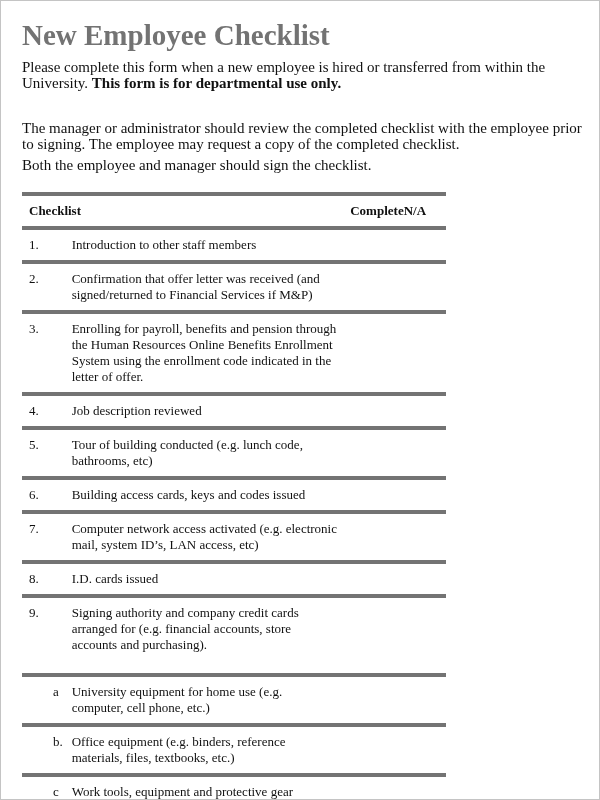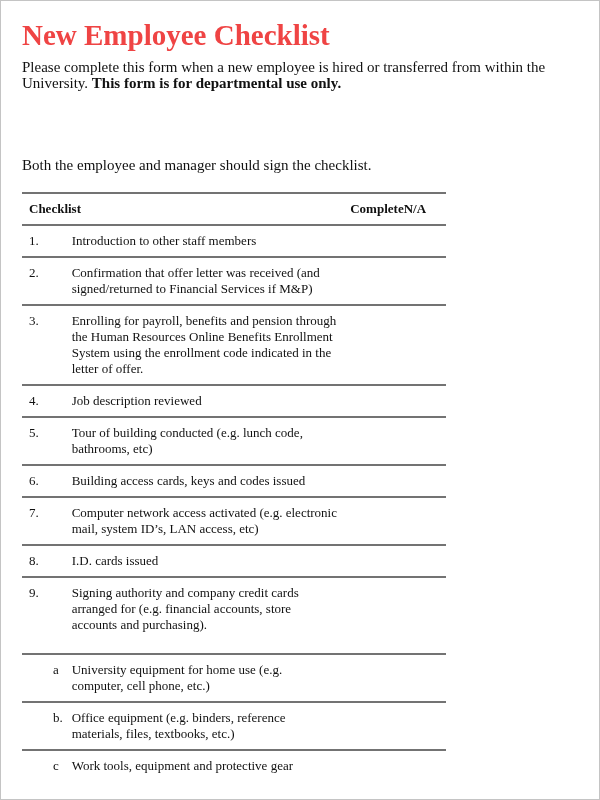--- a/index.html
+++ b/index.html
@@ -1,39 +1,40 @@
 <!DOCTYPE html>
 <html><head>
 <meta charset="utf-8">
 <style>
   html, body { margin:0; padding:0; }
   body { width:600px; height:800px; overflow:hidden; background:#fff; }
   .page { position:relative; width:598px; height:798px; border:1px solid #c4c4c4; background:#fff;
     font-family:"Liberation Serif", serif; color:#111; }
-  h1 { position:absolute; left:21px; top:18px; margin:0; font-size:29px; font-weight:bold; color:#ef4444; letter-spacing:0; }
+  h1 { position:absolute; left:21px; top:18px; margin:0; font-size:29px; font-weight:bold; color:#737373; letter-spacing:0; }
   .para { position:absolute; left:21px; width:570px; margin:0; font-size:15px; line-height:16px; }
   .p1 { top:58px; } .p2 { top:95px; } .p3 { top:119px; } .p4 { top:156px; }
   table { position:absolute; left:21px; top:191px; width:424px; border-collapse:collapse; font-size:13px; }
   td, th { padding:0; text-align:left; vertical-align:top; }
-  tr { border-top:2px solid #737373; }
+  tr { border-top:4px solid #737373; }
   th { font-weight:bold; height:30px; vertical-align:middle; }
   .num { width:35px; padding-left:7px; }
   .txt { width:272px; line-height:16px;margin-left:44px; }
   .c { width:67px;text-align:right; }
   .n { width:43px; }
   .row td { padding-top:7px; padding-bottom:7px; }
   .hdr th:first-child { padding-left:7px; }
   .sub .num { padding-left:31px; width:19px; }
 </style>
 </head>
 <body>
 
 <div class="page">
   <h1>New Employee Checklist</h1>
   <p class="para p1"><span>Please complete this form when a new employee is hired or transferred from within the University. </span><b>This form is for departmental use only.</b></p>
+  <p class="para p3">The manager or administrator should review the completed checklist with the employee prior to signing. The employee may request a copy of the completed checklist.</p>
   <p class="para p4">Both the employee and manager should sign the checklist.</p>
 
   <table>
     <tbody>
         <tr class="hdr">
       <th colspan="2">Checklist</th>
       <th class="c">Complete</th>
       <th class="n">N/A</th>
     </tr>
     <tr class="row">

